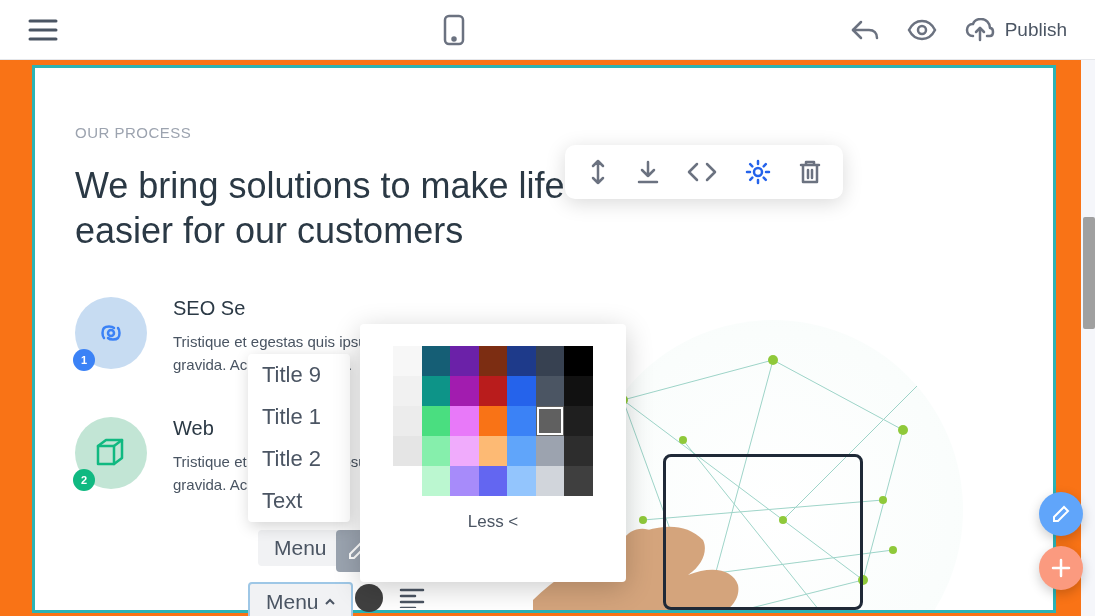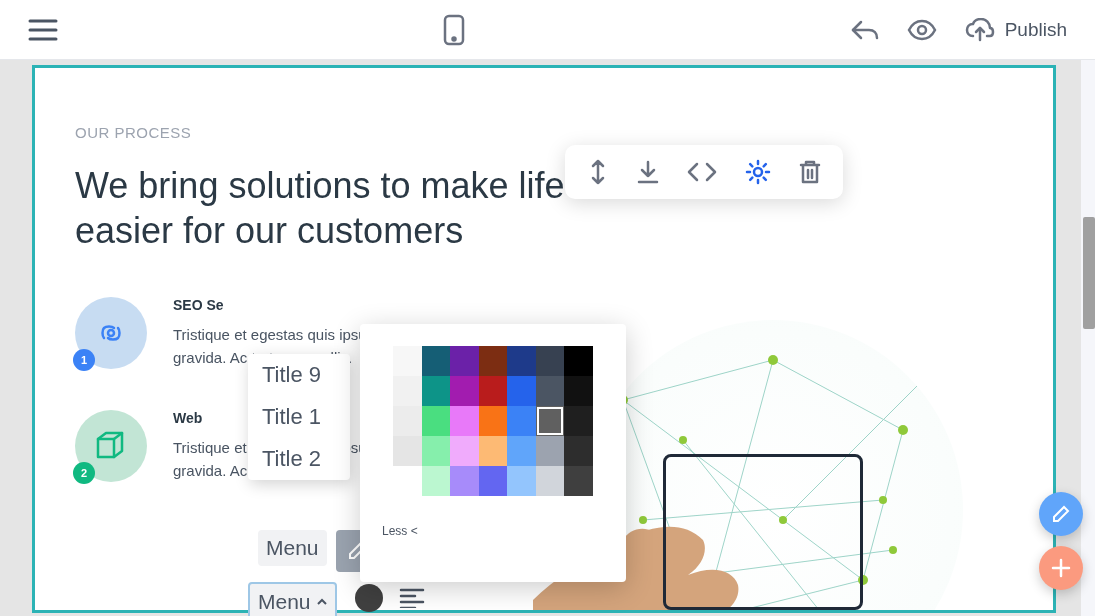--- a/index.html
+++ b/index.html
@@ -2,56 +2,56 @@
 <html><head>
 <meta charset="utf-8">
 <style>
 *{box-sizing:border-box;margin:0;padding:0;font-family:-apple-system,BlinkMacSystemFont,"Segoe UI",sans-serif}
 body{width:1095px;height:616px;overflow:hidden;background:#fff;position:relative}
 .topbar{height:60px;border-bottom:1px solid #e5e7eb;display:flex;align-items:center;justify-content:space-between;padding:0 28px}
 .topbar-left,.topbar-center,.topbar-right{display:flex;align-items:center;gap:28px}
 .icon-btn{cursor:pointer;color:#6b7280;display:flex;align-items:center;justify-content:center}
 .publish-wrap{display:flex;align-items:center;gap:10px;cursor:pointer;color:#4b5563}
 .publish-wrap span{font-size:19px}
-.canvas-wrap{position:relative;width:100%;height:556px;background:#e5e5e5}
+.canvas-wrap{position:relative;width:100%;height:556px;background:#f97316}
 .scroll-track{position:absolute;right:0;top:0;width:14px;height:100%;background:#f5f6fa}
 .scroll-thumb{position:absolute;right:0;top:157px;width:12px;height:112px;background:#a0a0a0;border-radius:2px}
 .selection-frame{position:absolute;left:32px;top:5px;width:1024px;height:548px;border:3px solid #2cb3b5;background:#fff;overflow:hidden}
 .el-toolbar{position:absolute;right:252px;top:85px;background:#fff;border-radius:10px;box-shadow:0 4px 20px rgba(0,0,0,.15);display:flex;align-items:center;gap:28px;padding:14px 22px;z-index:5}
 .el-toolbar .icon-btn{color:#6b7280}
 .el-toolbar .icon-btn.active{color:#2563eb}
 .content{padding:56px 40px 0 40px}
 .eyebrow{color:#9ca3af;font-size:15px;letter-spacing:.5px;font-weight:500;margin-bottom:22px}
 .headline{color:#2b3945;font-size:36px;font-weight:500;line-height:1.25;max-width:520px}
 .services{margin-top:44px}
 .svc-row{display:flex;gap:26px;margin-bottom:40px;width:490px}
 .svc-icon{width:72px;height:72px;border-radius:50%;display:flex;align-items:center;justify-content:center;flex-shrink:0;position:relative}
 .svc-icon.blue{background:#c7dcf2}
 .svc-icon.green{background:#c2e5d5}
 .svc-badge{position:absolute;bottom:-2px;left:-2px;width:22px;height:22px;border-radius:50%;display:flex;align-items:center;justify-content:center;color:#fff;font-size:11px;font-weight:600}
 .svc-badge.blue{background:#3b82f6}
 .svc-badge.green{background:#10b981}
-.svc-title{color:#2b3945;font-size:14px;font-weight:700;margin-bottom:10px}
+.svc-title{color:#2b3945;font-size:20px;font-weight:400;margin-bottom:10px}
 .svc-desc{color:#495462;font-size:15px;line-height:1.55}
 .hero-img{position:absolute;right:-40px;bottom:-60px;width:560px;height:430px;pointer-events:none}
 .net-circle{position:absolute;right:130px;top:80px;width:380px;height:380px;border-radius:50%;background:radial-gradient(circle at 50% 50%,rgba(255,255,255,.9),rgba(230,245,240,.3));overflow:hidden}
 .hand{position:absolute;bottom:0;left:0;width:260px;height:200px}
 .title-menu{position:absolute;left:248px;top:294px;width:102px;background:#fff;box-shadow:2px 4px 16px rgba(0,0,0,.18);border-radius:4px;z-index:20}
 .title-menu-item{padding:8px 14px;font-size:22px;color:#4b5563;cursor:pointer}
-.menu-chip{position:absolute;background:#f1f2f4;border-radius:4px;padding:6px 8px;font-size:21px;color:#4b5563;cursor:pointer;display:flex;align-items:center;gap:6px}
+.menu-chip{position:absolute;background:#f1f2f4;border-radius:4px;padding:6px 16px;font-size:21px;color:#4b5563;cursor:pointer;display:flex;align-items:center;gap:6px}
 .menu-chip.top{left:258px;top:470px}
 .menu-chip.bot{left:248px;top:522px;border:2px solid #9ec7e6;background:#f1f2f4}
 .edit-chip{position:absolute;left:336px;top:470px;width:42px;height:42px;background:#9aa3af;border-radius:4px;display:flex;align-items:center;justify-content:center}
 .inline-toolbar{position:absolute;left:355px;top:524px;display:flex;align-items:center;gap:16px}
 .color-circle{width:28px;height:28px;border-radius:50%;background:#404040;cursor:pointer}
 .swatch-panel{position:absolute;left:360px;top:264px;width:266px;height:258px;background:#fff;box-shadow:0 6px 28px rgba(0,0,0,.2);border-radius:4px;z-index:30;padding:22px 22px 14px 22px}
 .swatch-grid{display:grid;grid-template-columns:repeat(7,1fr);grid-template-rows:repeat(5,1fr);gap:0;width:200px;height:150px;margin:0 auto}
 .sw{width:100%;height:100%;cursor:pointer;position:relative}
 .sw.sel{outline:2px solid #fff;outline-offset:-3px;z-index:1}
-.less-link{text-align:left;margin-top:28px;color:#4b5563;font-size:12px;cursor:pointer}
+.less-link{text-align:center;margin-top:16px;color:#4b5563;font-size:17px;cursor:pointer}
 .picker-panel{position:absolute;left:627px;top:264px;width:248px;height:258px;background:#fff;box-shadow:0 6px 28px rgba(0,0,0,.2);border-radius:4px;z-index:30;padding:22px}
 .sv-area{width:170px;height:160px;position:relative;background:linear-gradient(to top,#000,transparent),linear-gradient(to right,#fff,#ff0000)}
 .sv-cursor{position:absolute;width:10px;height:10px;border:2px solid #fff;border-radius:50%;left:-5px;bottom:56px}
 .hue-strip{position:absolute;right:22px;top:22px;width:26px;height:160px;background:linear-gradient(to bottom,#ff0000,#ffff00,#00ff00,#00ffff,#0000ff,#ff00ff,#ff0000)}
 .hex-input{margin-top:14px;width:200px;padding:8px 12px;border:1px solid #d1d5db;border-radius:4px;font-size:14px;color:#6b7280}
 .tablet-frame{position:absolute;right:190px;bottom:0;width:200px;height:156px;border:3px solid #1f2937;border-radius:8px;z-index:2}
 .fab{position:fixed;right:12px;width:44px;height:44px;border-radius:50%;display:flex;align-items:center;justify-content:center;color:#fff;cursor:pointer;box-shadow:0 4px 12px rgba(0,0,0,.2)}
 .fab.edit{bottom:80px;background:#60a5fa}
 .fab.add{bottom:26px;background:#fb9a7f}
 </style>
@@ -203,20 +203,21 @@
         <svg width="22" height="26" viewBox="0 0 22 26" fill="none" stroke="#6b7280" stroke-width="2.5" stroke-linecap="round" stroke-linejoin="round">
           <path d="M2 6 L20 6 M7 6 L7 3 L15 3 L15 6 M4 6 L4 23 L18 23 L18 6 M9 11 L9 19 M13 11 L13 19"></path>
         </svg>
       </div>
   </div>
 
   <div class="title-menu">
     <div class="title-menu-item">Title 9</div>
     <div class="title-menu-item">Title 1</div>
     <div class="title-menu-item">Title 2</div>
+    <div class="title-menu-item">Text</div>
   </div>
   <div class="menu-chip top">
       <span>Menu</span>
     </div>
   <div class="edit-chip">
       <svg width="22" height="22" viewBox="0 0 22 22" fill="none" stroke="#fff" stroke-width="2">
         <path d="M4 18 L4 14 L14 4 L18 8 L8 18 Z"></path>
       </svg>
     </div>
   <div class="menu-chip bot">

